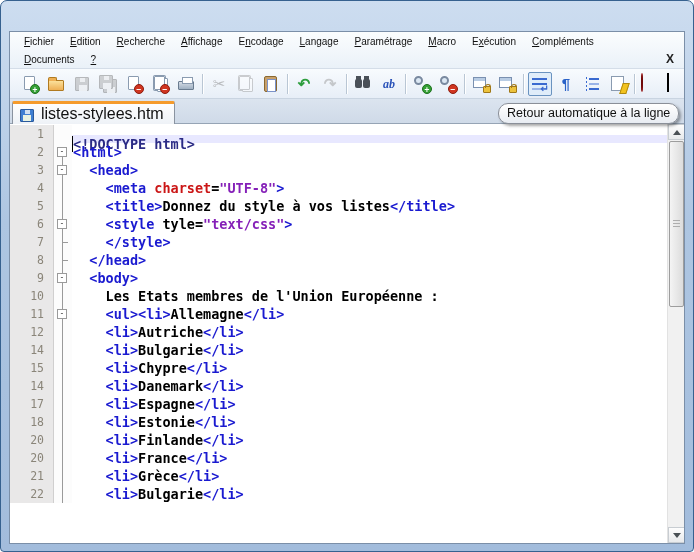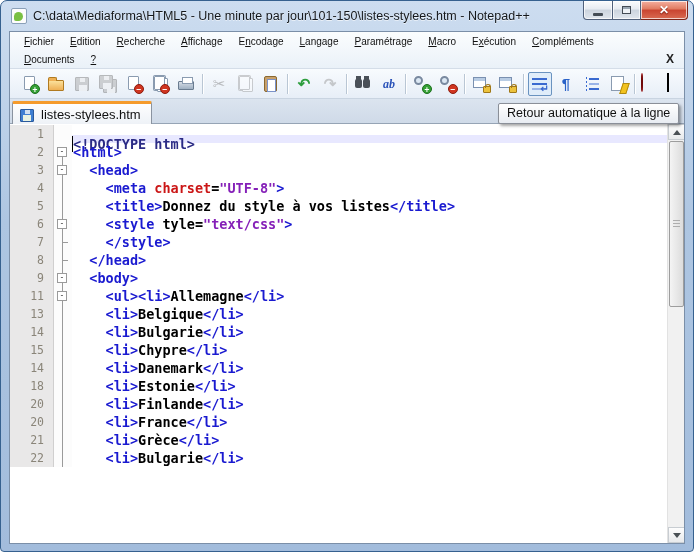--- a/index.html
+++ b/index.html
@@ -51,29 +51,29 @@
   .tbtn.disabled { opacity:.45; filter:grayscale(100%); }
   .tsep { width:1px; height:20px; background:#b9c6d4; box-shadow:1px 0 0 #fff; margin:0 3px; }
   .ticon { position:relative; width:20px; height:20px; }
 
   
   .tabbar { height:25px; background:linear-gradient(#dbe4ef,#cfdae8); position:relative;
             border-bottom:1px solid #96a4b5; }
   .tab { position:absolute; left:2px; top:2px; height:23px; padding:0 10px 0 28px;
          background:linear-gradient(#fefefe,#eef2f7); border:1px solid #8a93a0; border-bottom:none;
          border-top:3px solid #f59b2c; border-radius:2px 2px 0 0; display:flex; align-items:center;
-         font-size:13px; color:#111; }
+         font-size:16px; color:#111; }
   .tab .save-ic { position:absolute; left:7px; top:5px; width:14px; height:13px;
          background:#3f7fd2; border:1px solid #2a5a9c; border-radius:1px; }
   .tab .save-ic::before { content:""; position:absolute; left:2px; top:5px; width:8px; height:6px; background:#e8f2e2; }
   .tab .save-ic::after { content:""; position:absolute; left:4px; top:0; width:5px; height:4px; background:#cfe0f2; }
 
   
   .tooltip { position:absolute; left:497px; top:102px; height:21px; padding:2px 8px 0;
-             background:linear-gradient(#ffffff,#e8ecf2); border:1px solid #8a8f98; border-radius:2px;
+             background:linear-gradient(#ffffff,#e8ecf2); border:1px solid #8a8f98; border-radius:10px;
              box-shadow:2px 2px 3px rgba(0,0,0,.35); font-size:12.5px; color:#111; z-index:50; white-space:nowrap; }
 
   
   .editor { flex:1; display:flex; background:#fff; overflow:hidden; position:relative; }
   .code-scroll { flex:1; overflow:hidden; padding-top:1px; }
   .row { display:flex; height:18px; }
   .num { width:44px; background:#e9e8e8; color:#8a8579; text-align:right; padding-right:9px;
          font-family:"DejaVu Sans Mono", monospace; font-size:11.5px; line-height:18px; border-right:1px solid #d0cfcf; }
   .fold { width:18px; position:relative; background:#fcfcfc; }
   .fold .vl { position:absolute; left:8px; top:0; bottom:0; width:1px; background:#9a9a9a; }
@@ -150,37 +150,20 @@
   .rec { width:11px; height:11px; border-radius:50%; background:#cc1414; border:1px solid #6e0a0a; }
   .stop { width:10px; height:10px; background:#151515; border:1px solid #000; }
   .play { width:0; height:0; border-top:6px solid transparent; border-bottom:6px solid transparent; border-left:9px solid #3a6ad0; }
   .ab { font:italic bold 12px/20px "Liberation Serif",serif; color:#2a52b8; text-align:center; display:block; width:20px; }
 </style>
 </head>
 <body>
 
 <div class="win">
 
-  <div class="titlebar">
-    <span class="app-icon">
-        <i></i>
-      </span>
-    <span class="title-text">C:\data\Mediaforma\HTML5 - Une minute par jour\101-150\listes-stylees.htm - Notepad++</span>
-    <div class="winbtns">
-      <div class="wbtn min">
-          <span class="glyph-min"></span>
-        </div>
-      <div class="wbtn max">
-          <span class="glyph-max"></span>
-        </div>
-      <div class="wbtn close">
-          <span>✕</span>
-        </div>
-    </div>
-  </div>
 
   <div class="client">
 
     <div class="menubar">
       <div class="menurow" id="menu-row1">
           <span class="mitem"><u>F</u>ichier</span>
           <span class="mitem"><u>E</u>dition</span>
           <span class="mitem"><u>R</u>echerche</span>
           <span class="mitem"><u>A</u>ffichage</span>
           <span class="mitem">E<u>n</u>codage</span>
@@ -411,33 +394,40 @@
           </div>
           <div class="row">
             <div class="num">9</div>
             <div class="fold minus">
               <span class="vl"></span>
               <span class="box">-</span>
             </div>
             <div class="code"><span class="c-tag">  &lt;body&gt;</span></div>
           </div>
           <div class="row">
+            <div class="num">10</div>
+            <div class="fold line">
+              <span class="vl"></span>
+            </div>
+            <div class="code"><span class="c-txt">    Les Etats membres de l'Union Européenne :</span></div>
+          </div>
+          <div class="row">
             <div class="num">11</div>
             <div class="fold minus">
               <span class="vl"></span>
               <span class="box">-</span>
             </div>
             <div class="code"><span class="c-tag">    &lt;ul&gt;&lt;li&gt;</span><span class="c-txt">Allemagne</span><span class="c-tag">&lt;/li&gt;</span></div>
           </div>
           <div class="row">
-            <div class="num">13</div>
-            <div class="fold line">
-              <span class="vl"></span>
-            </div>
-            <div class="code"><span class="c-tag">    &lt;li&gt;</span><span class="c-txt">Belgique</span><span class="c-tag">&lt;/li&gt;</span></div>
+            <div class="num">12</div>
+            <div class="fold line">
+              <span class="vl"></span>
+            </div>
+            <div class="code"><span class="c-tag">    &lt;li&gt;</span><span class="c-txt">Autriche</span><span class="c-tag">&lt;/li&gt;</span></div>
           </div>
           <div class="row">
             <div class="num">14</div>
             <div class="fold line">
               <span class="vl"></span>
             </div>
             <div class="code"><span class="c-tag">    &lt;li&gt;</span><span class="c-txt">Bulgarie</span><span class="c-tag">&lt;/li&gt;</span></div>
           </div>
           <div class="row">
             <div class="num">15</div>
@@ -445,20 +435,27 @@
               <span class="vl"></span>
             </div>
             <div class="code"><span class="c-tag">    &lt;li&gt;</span><span class="c-txt">Chypre</span><span class="c-tag">&lt;/li&gt;</span></div>
           </div>
           <div class="row">
             <div class="num">14</div>
             <div class="fold line">
               <span class="vl"></span>
             </div>
             <div class="code"><span class="c-tag">    &lt;li&gt;</span><span class="c-txt">Danemark</span><span class="c-tag">&lt;/li&gt;</span></div>
+          </div>
+          <div class="row">
+            <div class="num">17</div>
+            <div class="fold line">
+              <span class="vl"></span>
+            </div>
+            <div class="code"><span class="c-tag">    &lt;li&gt;</span><span class="c-txt">Espagne</span><span class="c-tag">&lt;/li&gt;</span></div>
           </div>
           <div class="row">
             <div class="num">18</div>
             <div class="fold line">
               <span class="vl"></span>
             </div>
             <div class="code"><span class="c-tag">    &lt;li&gt;</span><span class="c-txt">Estonie</span><span class="c-tag">&lt;/li&gt;</span></div>
           </div>
           <div class="row">
             <div class="num">20</div>

